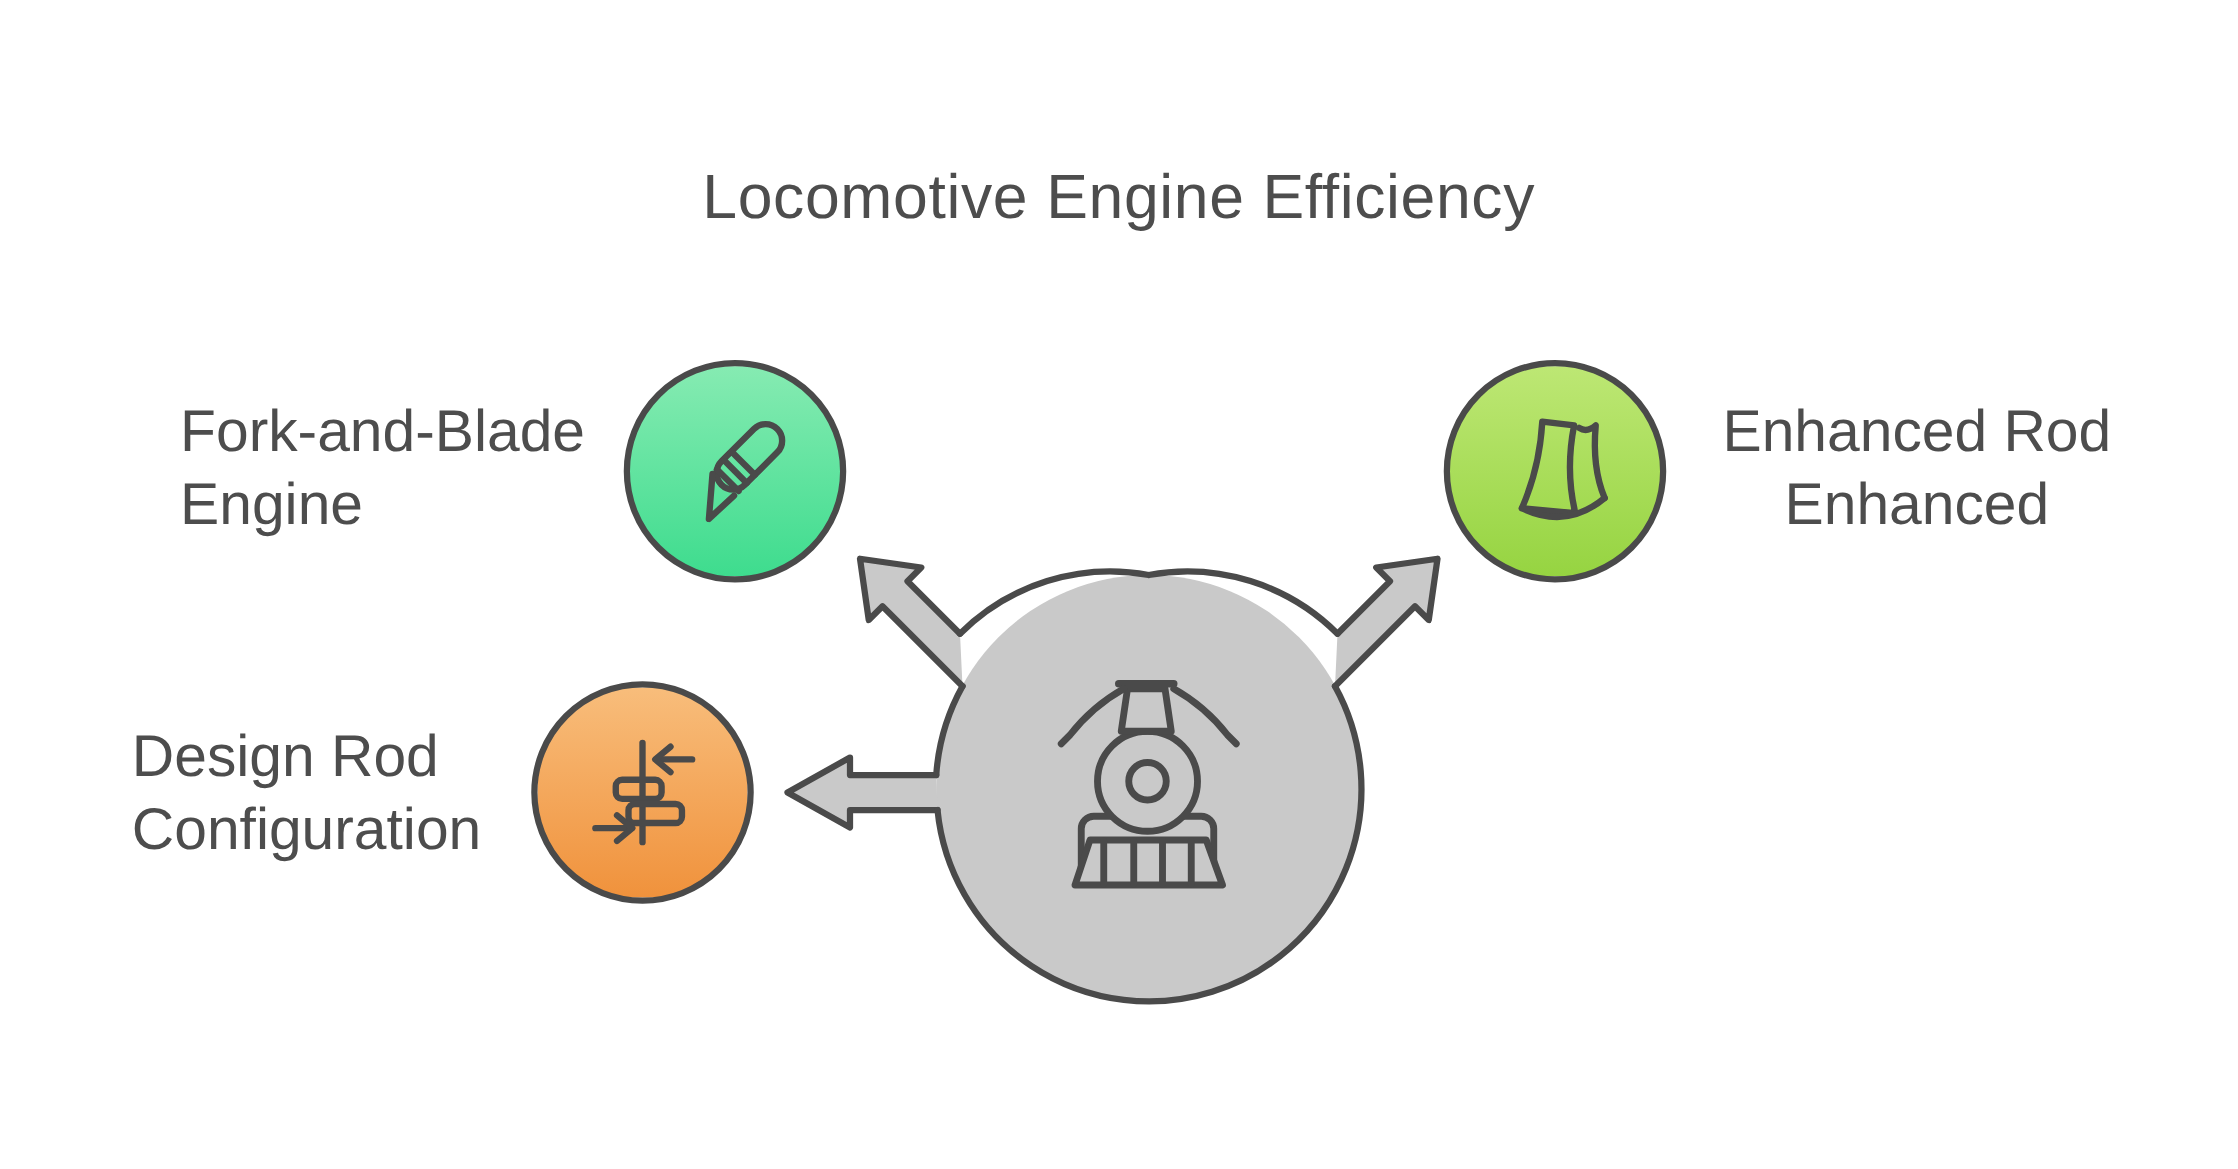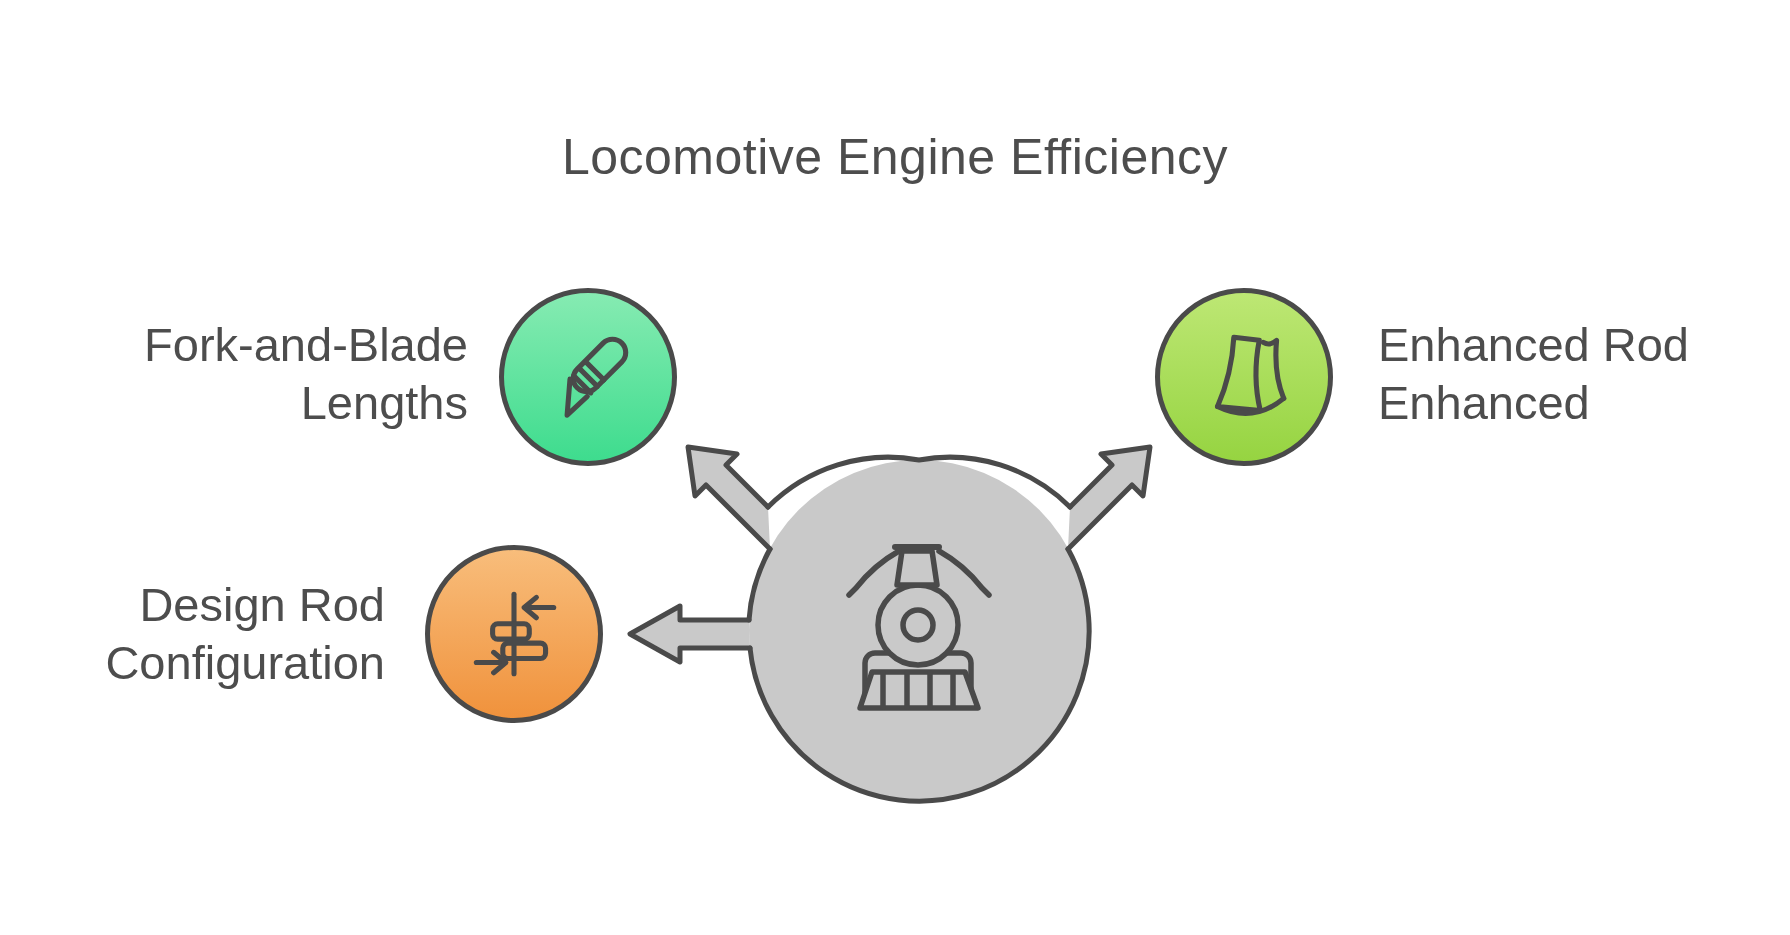--- a/index.html
+++ b/index.html
@@ -34,22 +34,22 @@
   .node-enhanced{left:1155px;top:288px;background:linear-gradient(180deg,#bde774 0%,#96d441 100%);}
   .node-offset{left:425px;top:545px;background:linear-gradient(180deg,#f8bd7b 0%,#f0923c 100%);}
   .label{
     position:absolute;
     font-size:47px;
     line-height:58px;
     font-weight:400;
     color:#4d4d4d;
     white-space:nowrap;
   }
-  .label-right{text-align:right;}
-  .label-left{text-align:left;}
+  .label-right{text-align:left;}
+  .label-left{text-align:center;}
   .label-fork{right:1322px;top:316px;}
   .label-enhanced{left:1378px;top:316px;}
   .label-offset{right:1405px;top:576px;}
   .icon-stroke{stroke:#4a4a4a;fill:none;stroke-linecap:round;stroke-linejoin:round;}
 </style>
 </head>
 <body>
 
 <div class="canvas">
 
@@ -85,21 +85,21 @@
     <svg width="112" height="112" viewBox="0 0 110 110">
       <g class="icon-stroke" stroke-width="5" transform="rotate(-45 55 55)">
         <rect x="40" y="42" width="62" height="26" rx="13"></rect>
         <path d="M41 44 L14 67 L41 68"></path>
         <path d="M46 44 V68 M55 44 V68 M64 44 V68"></path>
       </g>
     </svg>
   </div>
   <div class="label label-right label-fork">
     <div>Fork-and-Blade</div>
-    <div>Lengths</div>
+    <div>Engine</div>
   </div>
 
   <div class="node node-enhanced">
     <svg width="112" height="112" viewBox="0 0 110 110">
       <g class="icon-stroke" stroke-width="5">
         <path d="M45 16 L70 19 Q63 55 71 88 L29 84 Q43 52 45 16 Z"></path>
         <path d="M74 21 Q80 25 87 19 Q84 52 94 76"></path>
         <path d="M29 84 Q64 101 94 76"></path>
       </g>
     </svg>

